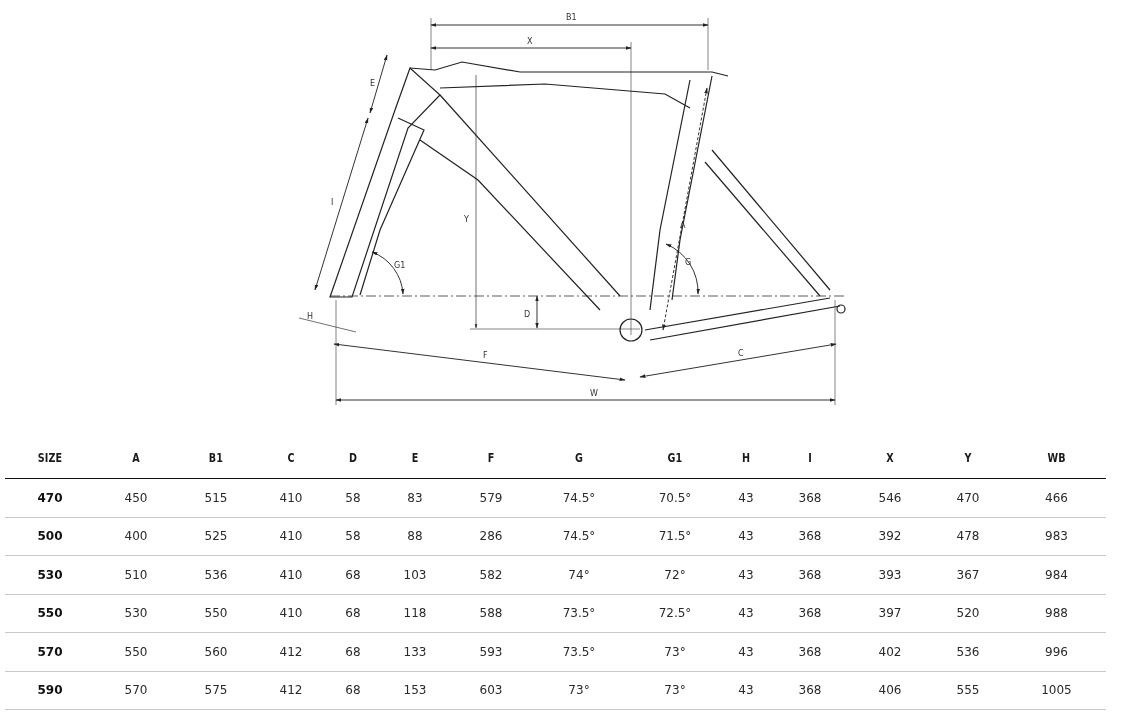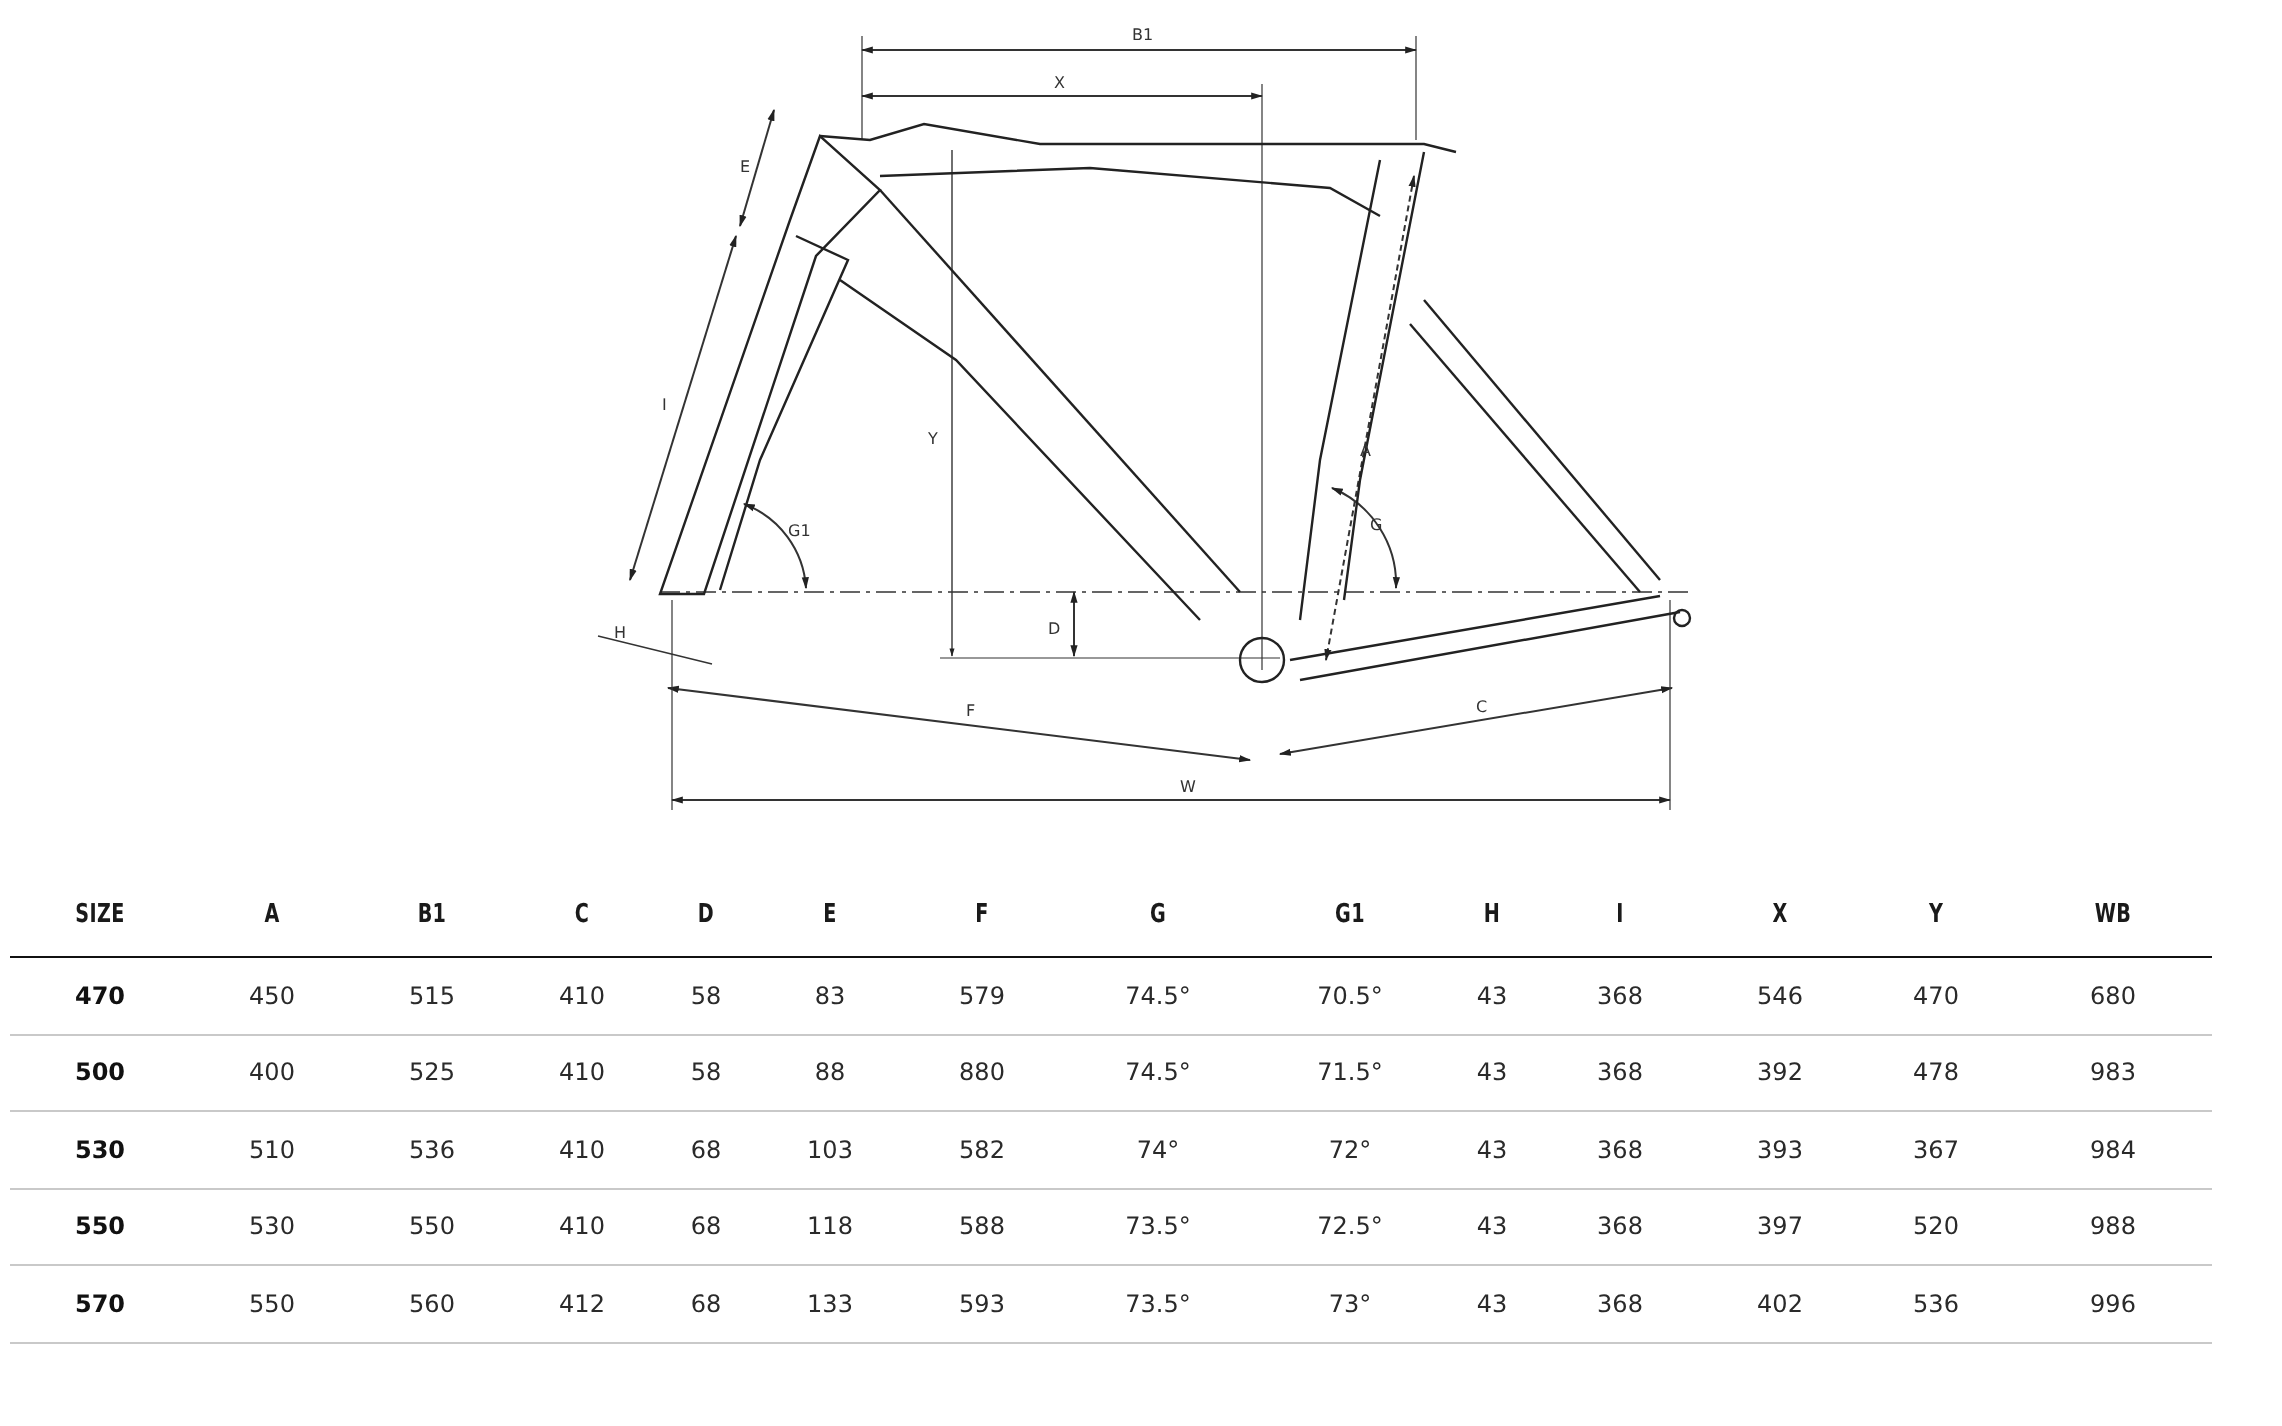--- a/index.html
+++ b/index.html
@@ -141,30 +141,30 @@
         <td>410</td>
         <td>58</td>
         <td>83</td>
         <td>579</td>
         <td>74.5°</td>
         <td>70.5°</td>
         <td>43</td>
         <td>368</td>
         <td>546</td>
         <td>470</td>
-        <td>680</td>
+        <td>466</td>
       </tr>
       <tr>
         <td class="size-cell">500</td>
         <td>400</td>
         <td>525</td>
         <td>410</td>
         <td>58</td>
         <td>88</td>
-        <td>880</td>
+        <td>286</td>
         <td>74.5°</td>
         <td>71.5°</td>
         <td>43</td>
         <td>368</td>
         <td>392</td>
         <td>478</td>
         <td>983</td>
       </tr>
       <tr>
         <td class="size-cell">530</td>
@@ -207,14 +207,30 @@
         <td>133</td>
         <td>593</td>
         <td>73.5°</td>
         <td>73°</td>
         <td>43</td>
         <td>368</td>
         <td>402</td>
         <td>536</td>
         <td>996</td>
       </tr>
+      <tr>
+        <td class="size-cell">590</td>
+        <td>570</td>
+        <td>575</td>
+        <td>412</td>
+        <td>68</td>
+        <td>153</td>
+        <td>603</td>
+        <td>73°</td>
+        <td>73°</td>
+        <td>43</td>
+        <td>368</td>
+        <td>406</td>
+        <td>555</td>
+        <td>1005</td>
+      </tr>
     </tbody>
 </table>
 
 </body></html>

